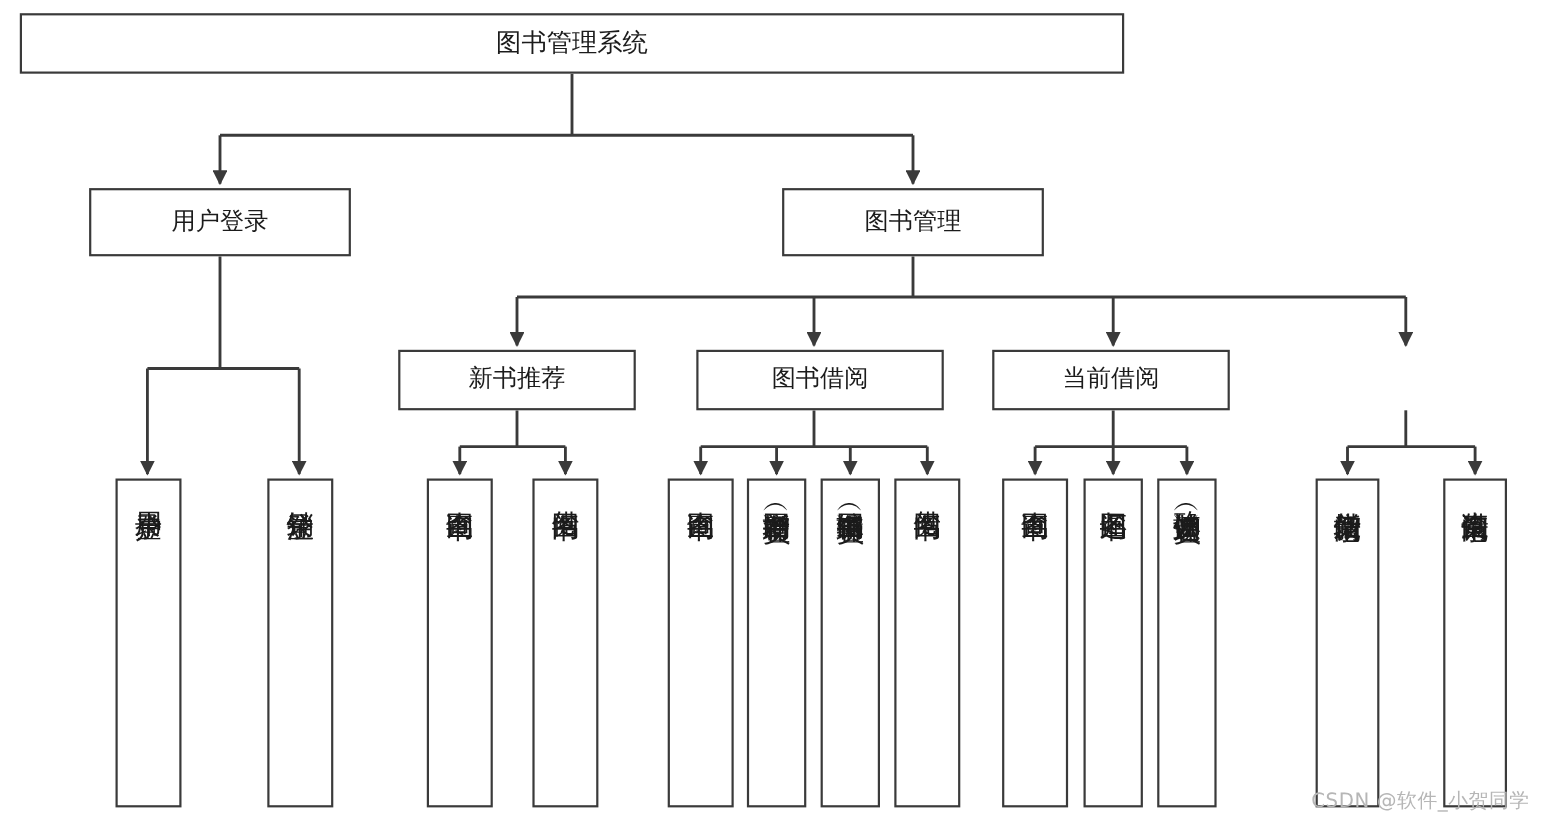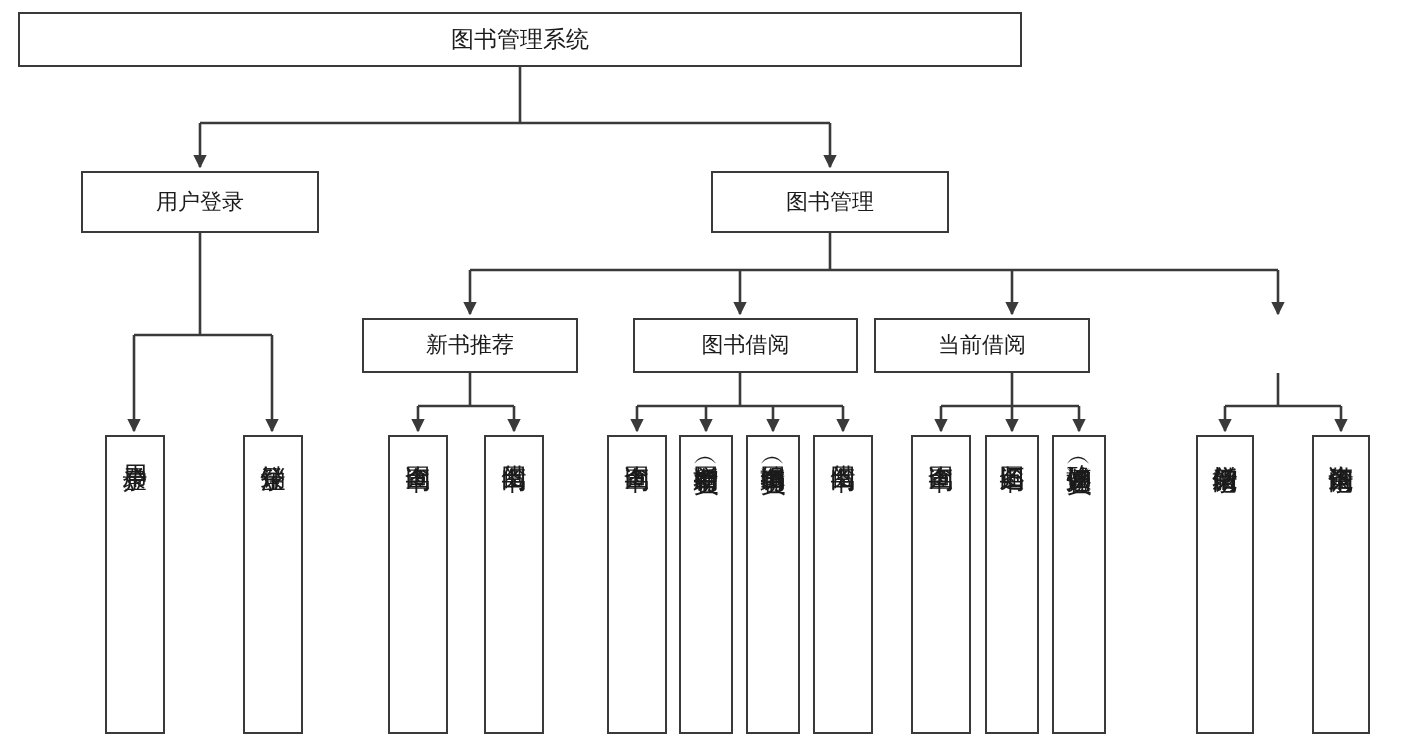--- a/index.html
+++ b/index.html
@@ -133,21 +133,21 @@
   <div class="node h" style="left:711px; top:171px; width:238px; height:62px;">
     <span class="lbl">图书管理</span>
   </div>
 
   <div class="node h" style="left:362px; top:318px; width:216px; height:55px;">
     <span class="lbl">新书推荐</span>
   </div>
   <div class="node h" style="left:633px; top:318px; width:225px; height:55px;">
     <span class="lbl">图书借阅</span>
   </div>
-  <div class="node h" style="left:874px; top:318px; width:216px; height:55px;">
+  <div class="node h" style="left:902px; top:318px; width:216px; height:55px;">
     <span class="lbl">当前借阅</span>
   </div>
 
   <div class="node leaf" style="left:105px; top:435px; width:60px; height:299px;">
     <span class="lbl">用户登录</span>
   </div>
   <div class="node leaf" style="left:243px; top:435px; width:60px; height:299px;">
     <span class="lbl">注销登录</span>
   </div>
 
@@ -181,14 +181,15 @@
     <span class="lbl">确认归还（管理员）</span>
   </div>
 
   <div class="node leaf" style="left:1196px; top:435px; width:58px; height:299px;">
     <span class="lbl">新增借阅记录</span>
   </div>
   <div class="node leaf" style="left:1312px; top:435px; width:58px; height:299px;">
     <span class="lbl">查询借阅记录</span>
   </div>
 
+  <div class="watermark" style="left:1192px; top:716px;">CSDN @软件_小贺同学</div>
 
 </div>
 
 </body></html>

